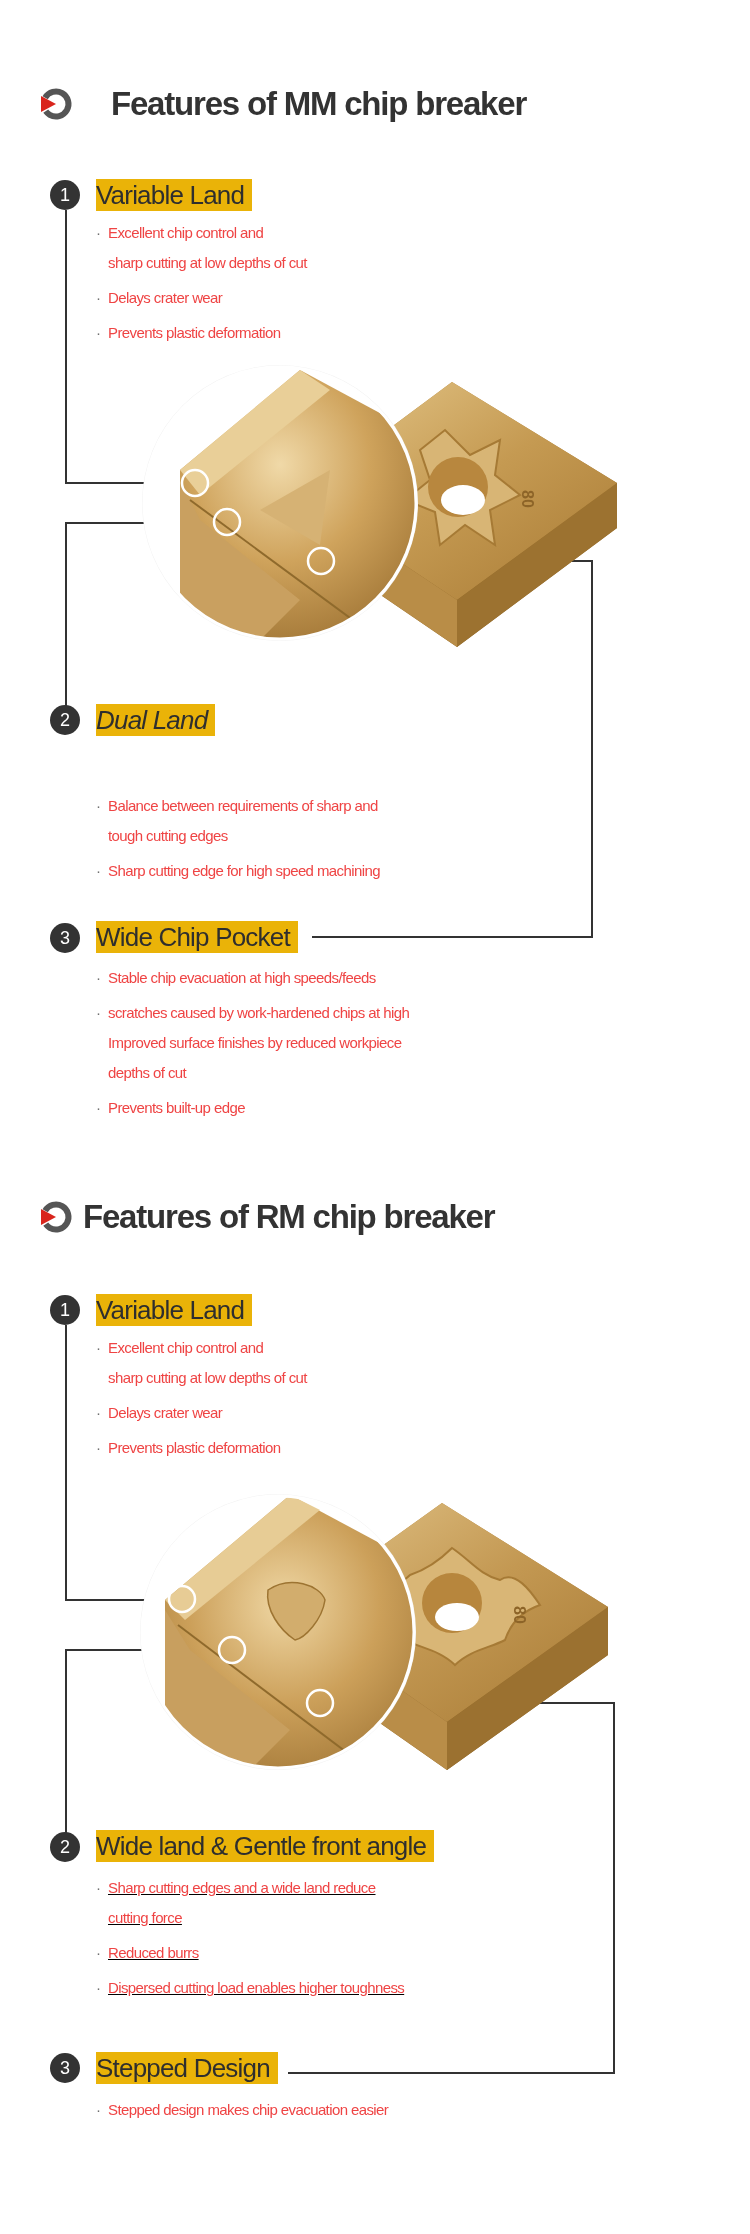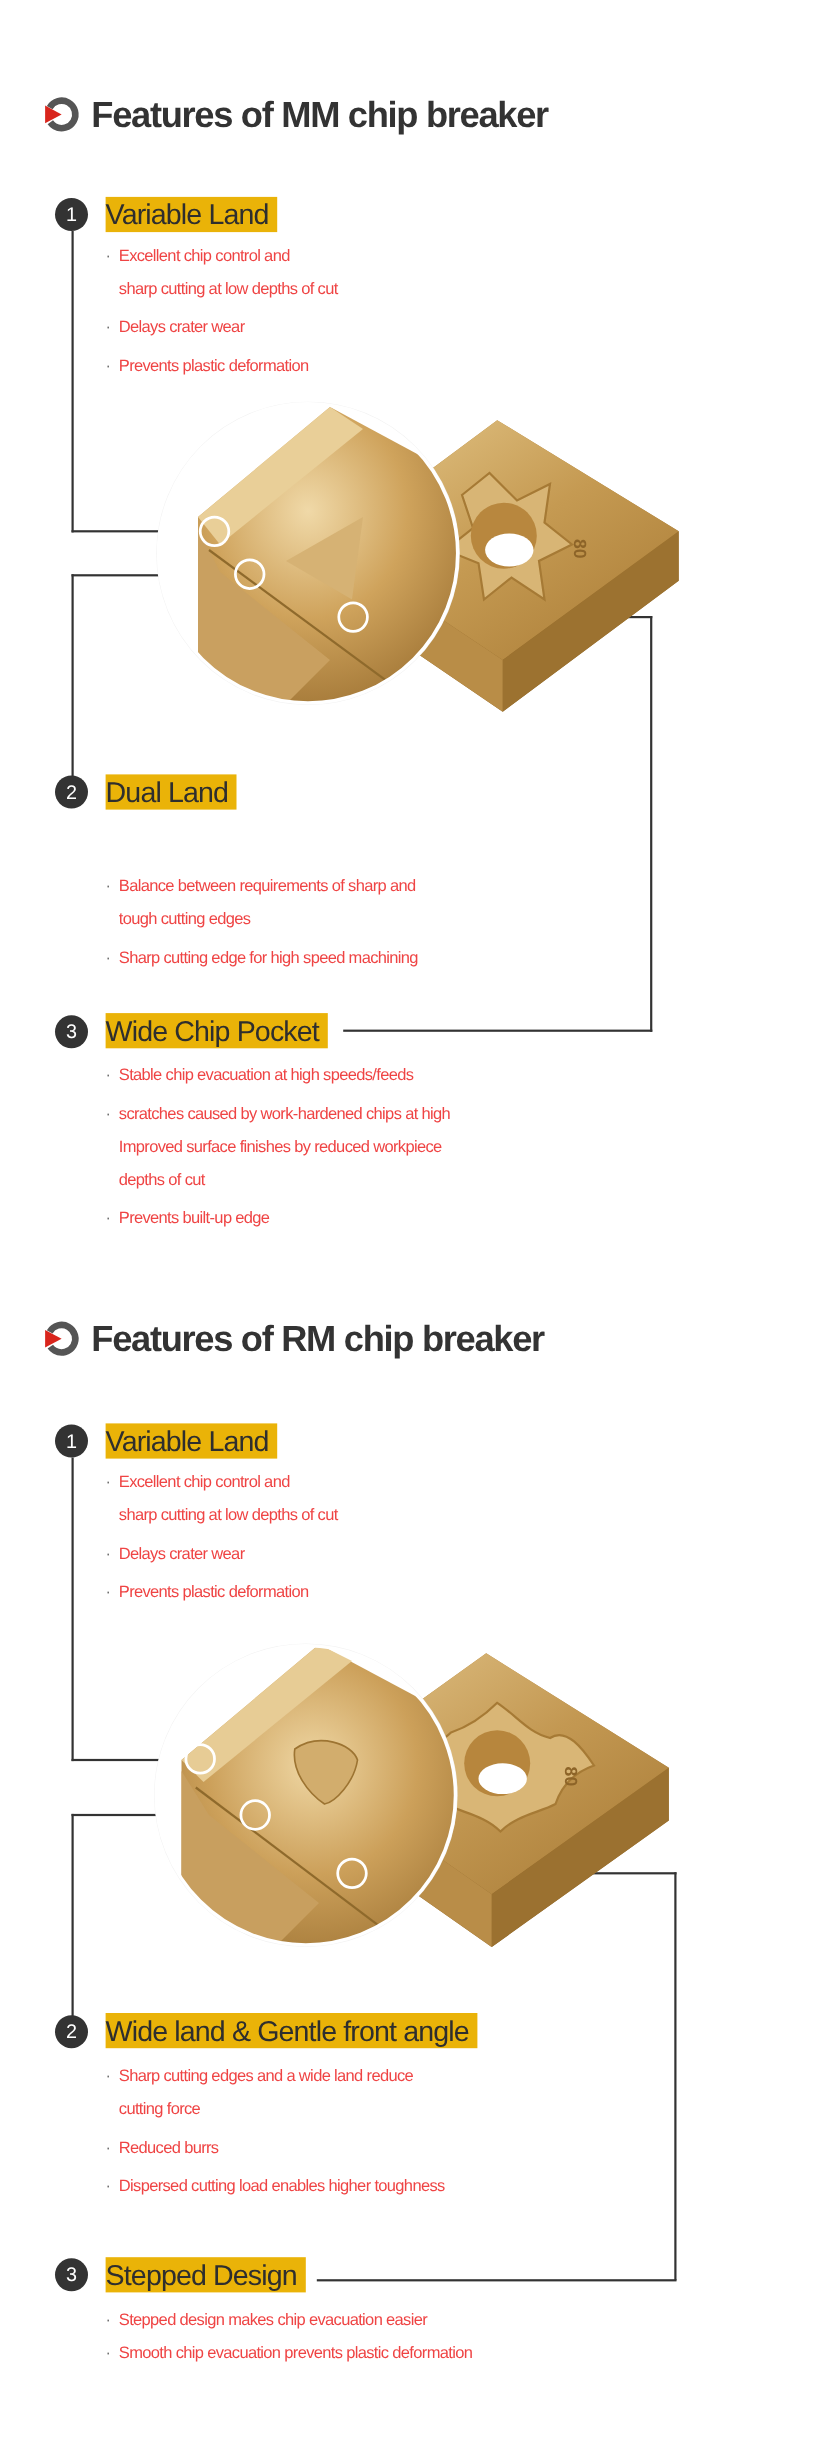--- a/index.html
+++ b/index.html
@@ -82,39 +82,39 @@
 
     <circle cx="195" cy="483" r="13" fill="none" stroke="#ffffff" stroke-width="2.5"></circle>
     <circle cx="227" cy="522" r="13" fill="none" stroke="#ffffff" stroke-width="2.5"></circle>
     <circle cx="321" cy="561" r="13" fill="none" stroke="#ffffff" stroke-width="2.5"></circle>
   </svg>
 
   <svg class="title-icon" style="left:39px; top:87px;" viewBox="0 0 34 34">
     <circle cx="17" cy="17" r="12.5" fill="none" stroke="#555555" stroke-width="6" stroke-dasharray="64 15" transform="rotate(210 17 17)"></circle>
     <polygon points="2,9 17,17 2,25" fill="#d9251c"></polygon>
   </svg>
-  <div class="section-title" style="top:84px;">Features of MM chip breaker</div>
+  <div class="section-title" style="top:84px;margin-left:28px;">Features of MM chip breaker</div>
 
   <div class="badge" style="left:50px; top:180px;">1</div>
   <div class="feat-title" style="top:179px;">Variable Land</div>
   <ul class="bullets" style="top:218px;">
     <li>
         <span>Excellent chip control and</span>
         <span>sharp cutting at low depths of cut</span>
       </li>
     <li>
         <span>Delays crater wear</span>
       </li>
     <li>
         <span>Prevents plastic deformation</span>
       </li>
   </ul>
 
   <div class="badge" style="left:50px; top:705px;">2</div>
-  <div class="feat-title" style="top:704px;">Dual Land</div>
+  <div class="feat-title" style="top:704px;font-style:italic;">Dual Land</div>
   <ul class="bullets" style="top:743px;margin-top:48px;">
     <li>
         <span>Balance between requirements of sharp and</span>
         <span>tough cutting edges</span>
       </li>
     <li>
         <span>Sharp cutting edge for high speed machining</span>
       </li>
   </ul>
 
@@ -208,36 +208,33 @@
     <li>
         <span>Delays crater wear</span>
       </li>
     <li>
         <span>Prevents plastic deformation</span>
       </li>
   </ul>
 
   <div class="badge" style="left:50px; top:1832px;">2</div>
   <div class="feat-title" style="top:1830px;">Wide land &amp; Gentle front angle</div>
-  <ul class="bullets" style="top:1873px;">
+  <ul class="bullets" style="top:1873px;text-decoration:underline;">
     <li>
         <span>Sharp cutting edges and a wide land reduce</span>
         <span>cutting force</span>
       </li>
     <li>
         <span>Reduced burrs</span>
       </li>
     <li>
         <span>Dispersed cutting load enables higher toughness</span>
       </li>
   </ul>
 
   <div class="badge" style="left:50px; top:2053px;">3</div>
   <div class="feat-title" style="top:2052px;">Stepped Design</div>
   <ul class="bullets" style="top:2095px;">
     <li style="margin-bottom:0;">
         <span>Stepped design makes chip evacuation easier</span>
       </li>
-    <li>
-        <span>Smooth chip evacuation prevents plastic deformation</span>
-      </li>
   </ul>
 </div>
 
 </body></html>

